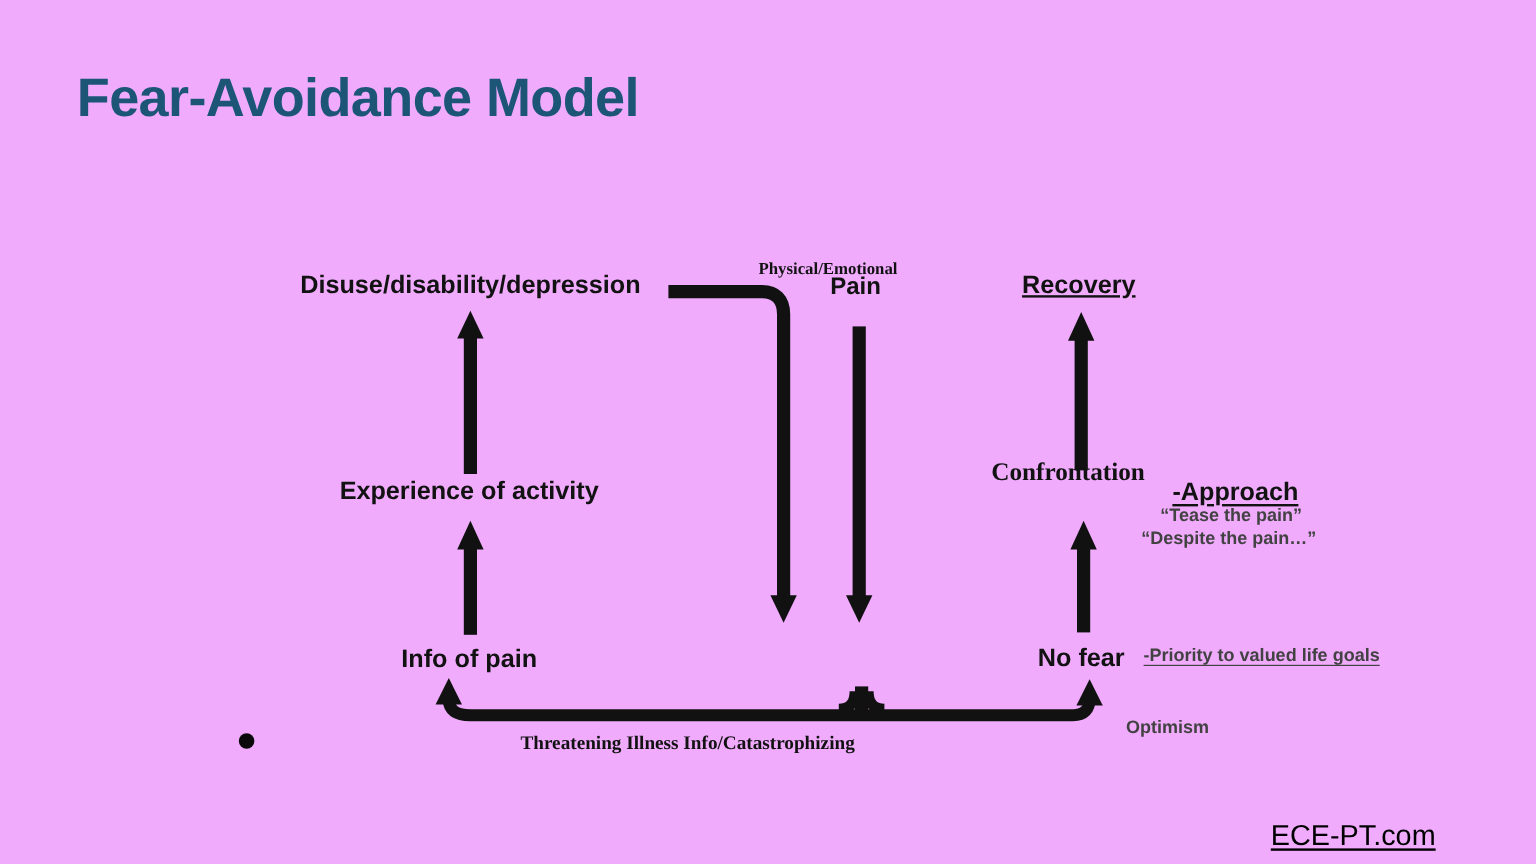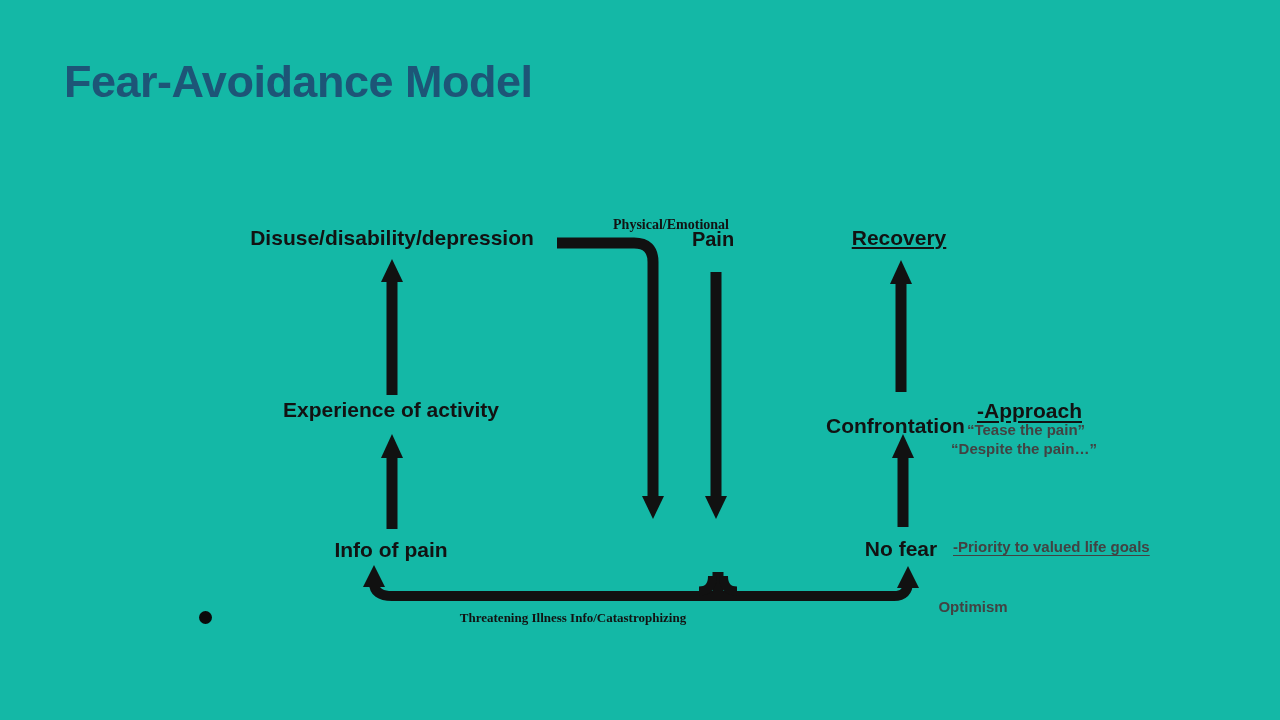--- a/index.html
+++ b/index.html
@@ -1,47 +1,47 @@
 <!DOCTYPE html>
 <html><head>
 <meta charset="utf-8">
 <style>
   html,body{margin:0;padding:0;}
   body{width:1280px;height:720px;background:#ffffff;overflow:hidden;
        font-family:"Liberation Sans",sans-serif;}
-  #slide{position:relative;width:1280px;height:720px;background:#14b8a6;}
+  #slide{position:relative;width:1280px;height:720px;background:#f0abfc;}
 
   .title{position:absolute;left:64px;top:56px;font-size:45px;font-weight:800;
          letter-spacing:-0.5px;color:#1d5577;white-space:nowrap;}
 
   svg.arrows{position:absolute;left:0;top:0;width:1280px;height:720px;}
 
   .lbl{position:absolute;white-space:nowrap;line-height:1.1;font-weight:bold;color:#121212;}
   .ctr{transform:translateX(-50%);}
   .big{font-size:21px;}
   .serif{font-family:"Liberation Serif",serif;}
   .gray{color:#424242;}
   .sm{font-size:15px;}
   .under{text-decoration:underline;}
 
   .lbl-disuse{left:392px;top:226px;}
-  .lbl-physical{left:671px;top:217px;font-size:14px;}
+  .lbl-physical{left:690px;top:217px;font-size:14px;}
   .lbl-pain{left:713px;top:228px;font-size:20px;}
   .lbl-recovery{left:899px;top:226px;text-decoration:underline;}
   .lbl-avoidance{left:391px;top:398px;}
-  .lbl-confrontation{left:826px;top:414px;}
+  .lbl-confrontation{left:826px;top:382px;font-family:Liberation Serif, serif;}
   .lbl-approach{left:977px;top:399px;font-size:21px;text-underline-offset:3px;}
   .lbl-tease{left:1026px;top:422px;text-align:right;}
   .lbl-despite{left:1024px;top:441px;}
   .lbl-fear{left:391px;top:538px;}
   .lbl-painexp{left:717px;top:537px;}
   .lbl-nofear{left:901px;top:537px;text-align:center;}
   .lbl-priority{left:953px;top:539px;text-underline-offset:3px;}
   .lbl-optimism{left:973px;top:563px;margin-top:36px;}
-  .lbl-threat{left:573px;top:611px;font-size:13px;}
+  .lbl-threat{left:573px;top:611px;font-size:16px;}
 
   .bullet-dot{position:absolute;left:199px;top:611px;width:13px;height:13px;
               border-radius:50%;background:#0a0a0a;}
 
   .footer-link{position:absolute;left:1059px;top:683px;font-size:24px;color:#000;
                text-decoration:underline;text-underline-offset:3px;white-space:nowrap;}
 </style>
 </head>
 <body>
 
@@ -116,14 +116,15 @@
   <div class="lbl big ctr lbl-nofear">No fear</div>
 
   <div class="lbl sm gray under lbl-priority">-Priority to valued life goals</div>
 
   <div class="lbl sm gray ctr lbl-optimism">Optimism</div>
 
   <div class="lbl serif ctr lbl-threat">Threatening Illness Info/Catastrophizing</div>
 
   <div class="bullet-dot"></div>
 
+  <div class="footer-link">ECE-PT.com</div>
 
 </div>
 
 </body></html>

